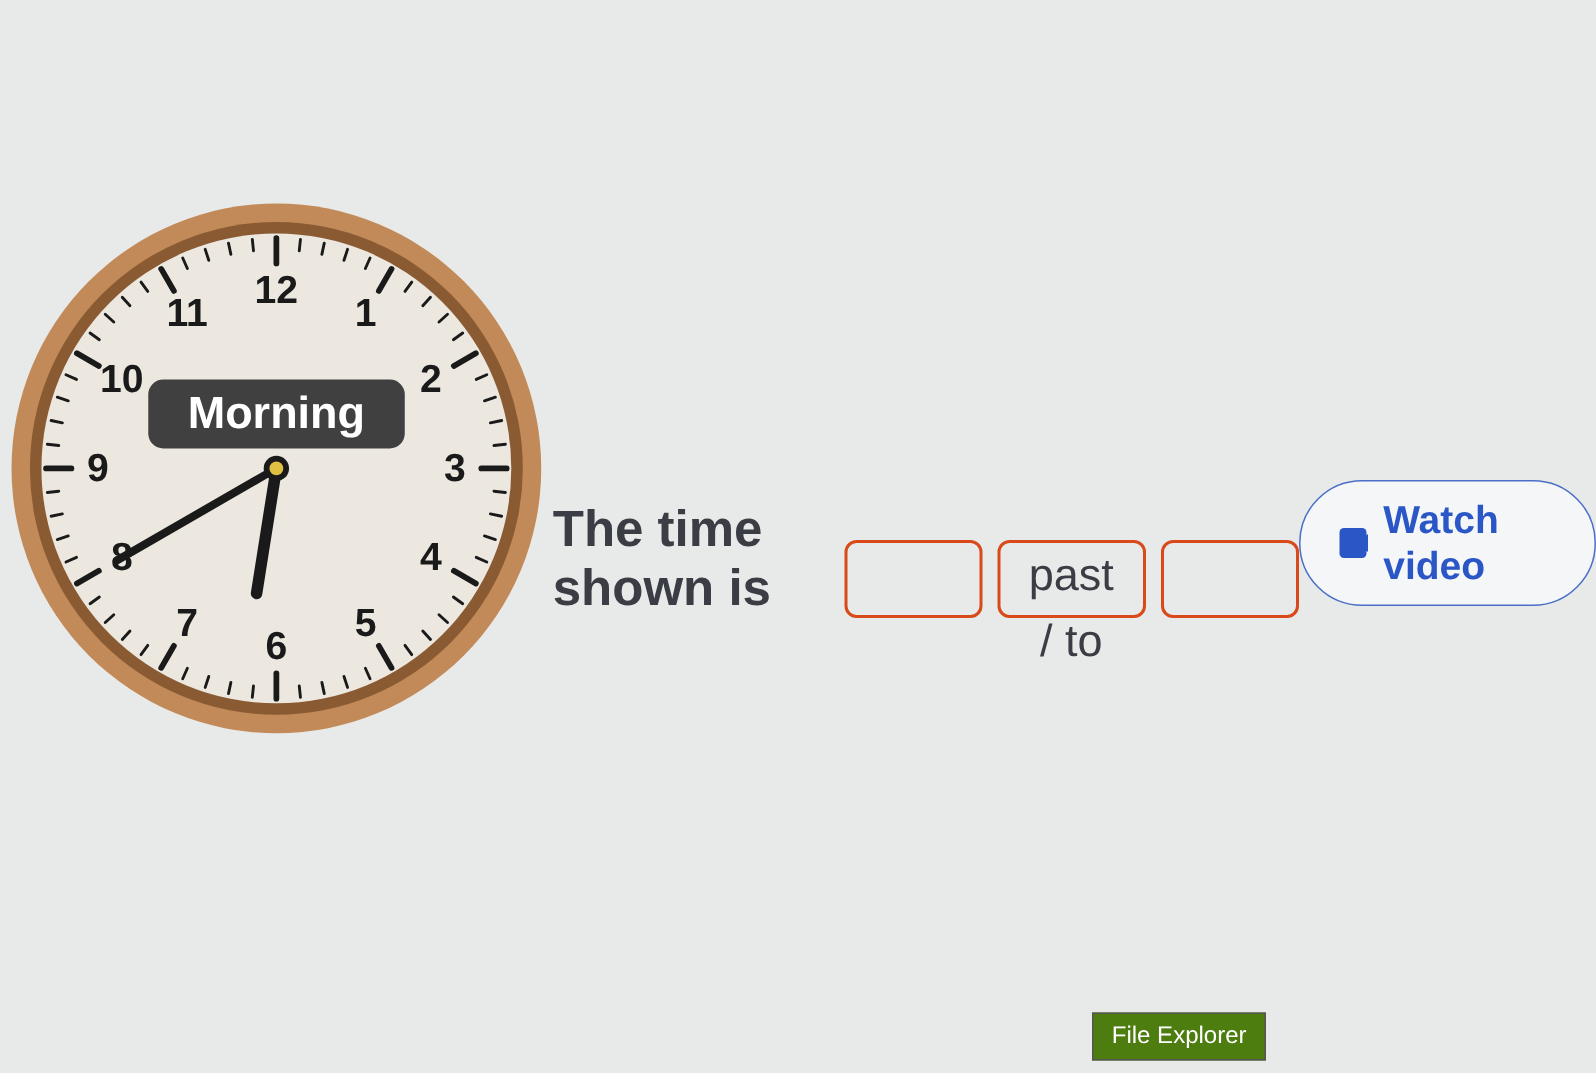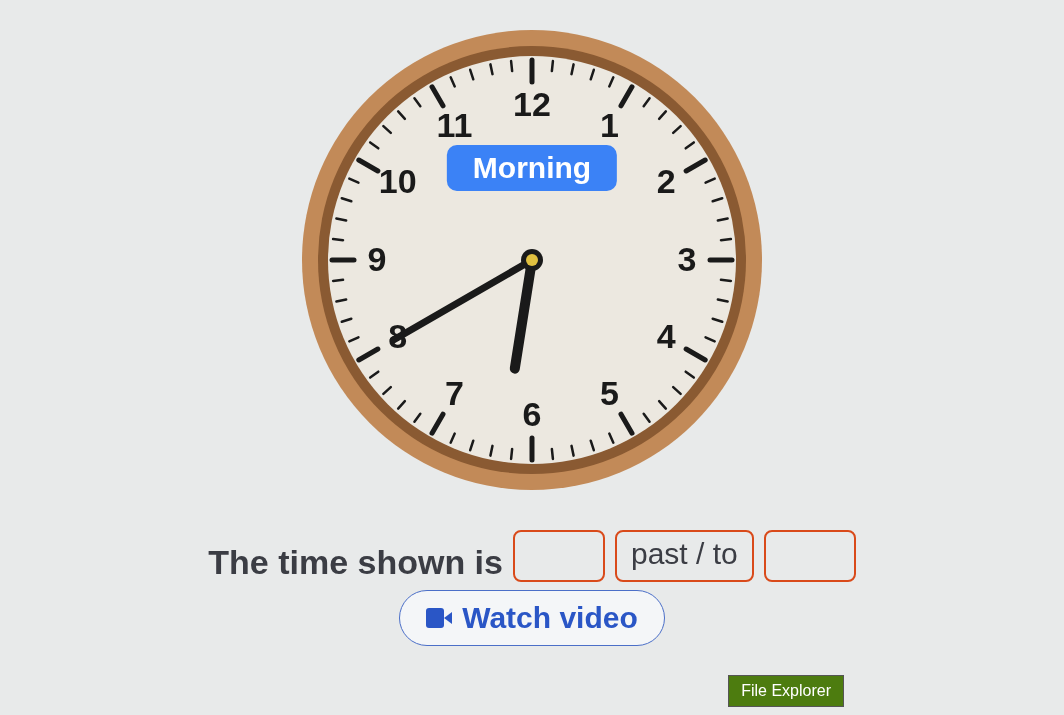--- a/index.html
+++ b/index.html
@@ -1,22 +1,22 @@
 <!DOCTYPE html>
 <html><head>
 <meta charset="utf-8">
 <style>
   html,body{margin:0;padding:0;width:1064px;height:715px;background:#e8eaea;font-family:Arial,Helvetica,sans-serif;overflow:hidden}
-  .stage{position:relative;width:1064px;height:715px;display:flex;flex-direction:column;align-items:center}
+  .stage{position:relative;width:1064px;height:715px;display:flex;flex-direction:row;align-items:center}
   .clock-wrap{margin-top:20px;width:480px;height:480px;position:relative}
   .clock-face{position:absolute;inset:0}
-  .badge{position:absolute;left:50%;top:125px;transform:translateX(-50%);background:#3b82f6;color:#fff;font-weight:700;font-size:30px;padding:6px 26px;border-radius:10px}
+  .badge{position:absolute;left:50%;top:125px;transform:translateX(-50%);background:#404040;color:#fff;font-weight:700;font-size:30px;padding:6px 26px;border-radius:10px}
   .sentence{margin-top:30px;display:flex;align-items:flex-end;gap:10px;font-size:34px;font-weight:700;color:#3b3d44}
   .box{display:inline-block;border:2px solid #d94a1a;border-radius:8px;height:48px;min-width:60px;padding:0 14px;line-height:44px;text-align:center;font-size:30px;font-weight:400;color:#3b3d44;background:transparent}
-  .watch-btn{margin-top:8px;display:inline-flex;align-items:center;gap:10px;border:1.5px solid #4b6fc8;border-radius:999px;padding:10px 26px;color:#2a56c6;font-weight:700;font-size:30px;background:#f4f6f8;cursor:pointer}
+  .watch-btn{margin-top:8px;display:inline-flex;align-items:center;gap:10px;border:1.5px solid #4b6fc8;border-radius:999px;padding:10px 26px;color:#2a56c6;font-weight:700;font-size:26px;background:#f4f6f8;cursor:pointer}
   .tooltip{position:absolute;right:220px;bottom:8px;background:#4d7c0f;color:#fff;font-size:16px;padding:6px 12px;border:1px solid #555}
   .cam-icon{width:26px;height:20px;position:relative}
   .cam-icon .body{position:absolute;left:0;top:0;width:18px;height:20px;background:#2a56c6;border-radius:3px}
   .cam-icon .lens{position:absolute;right:0;top:4px;width:0;height:0;border-top:6px solid transparent;border-bottom:6px solid transparent;border-right:8px solid #2a56c6}
 </style>
 </head>
 <body>
 
 <div class="stage">
 

